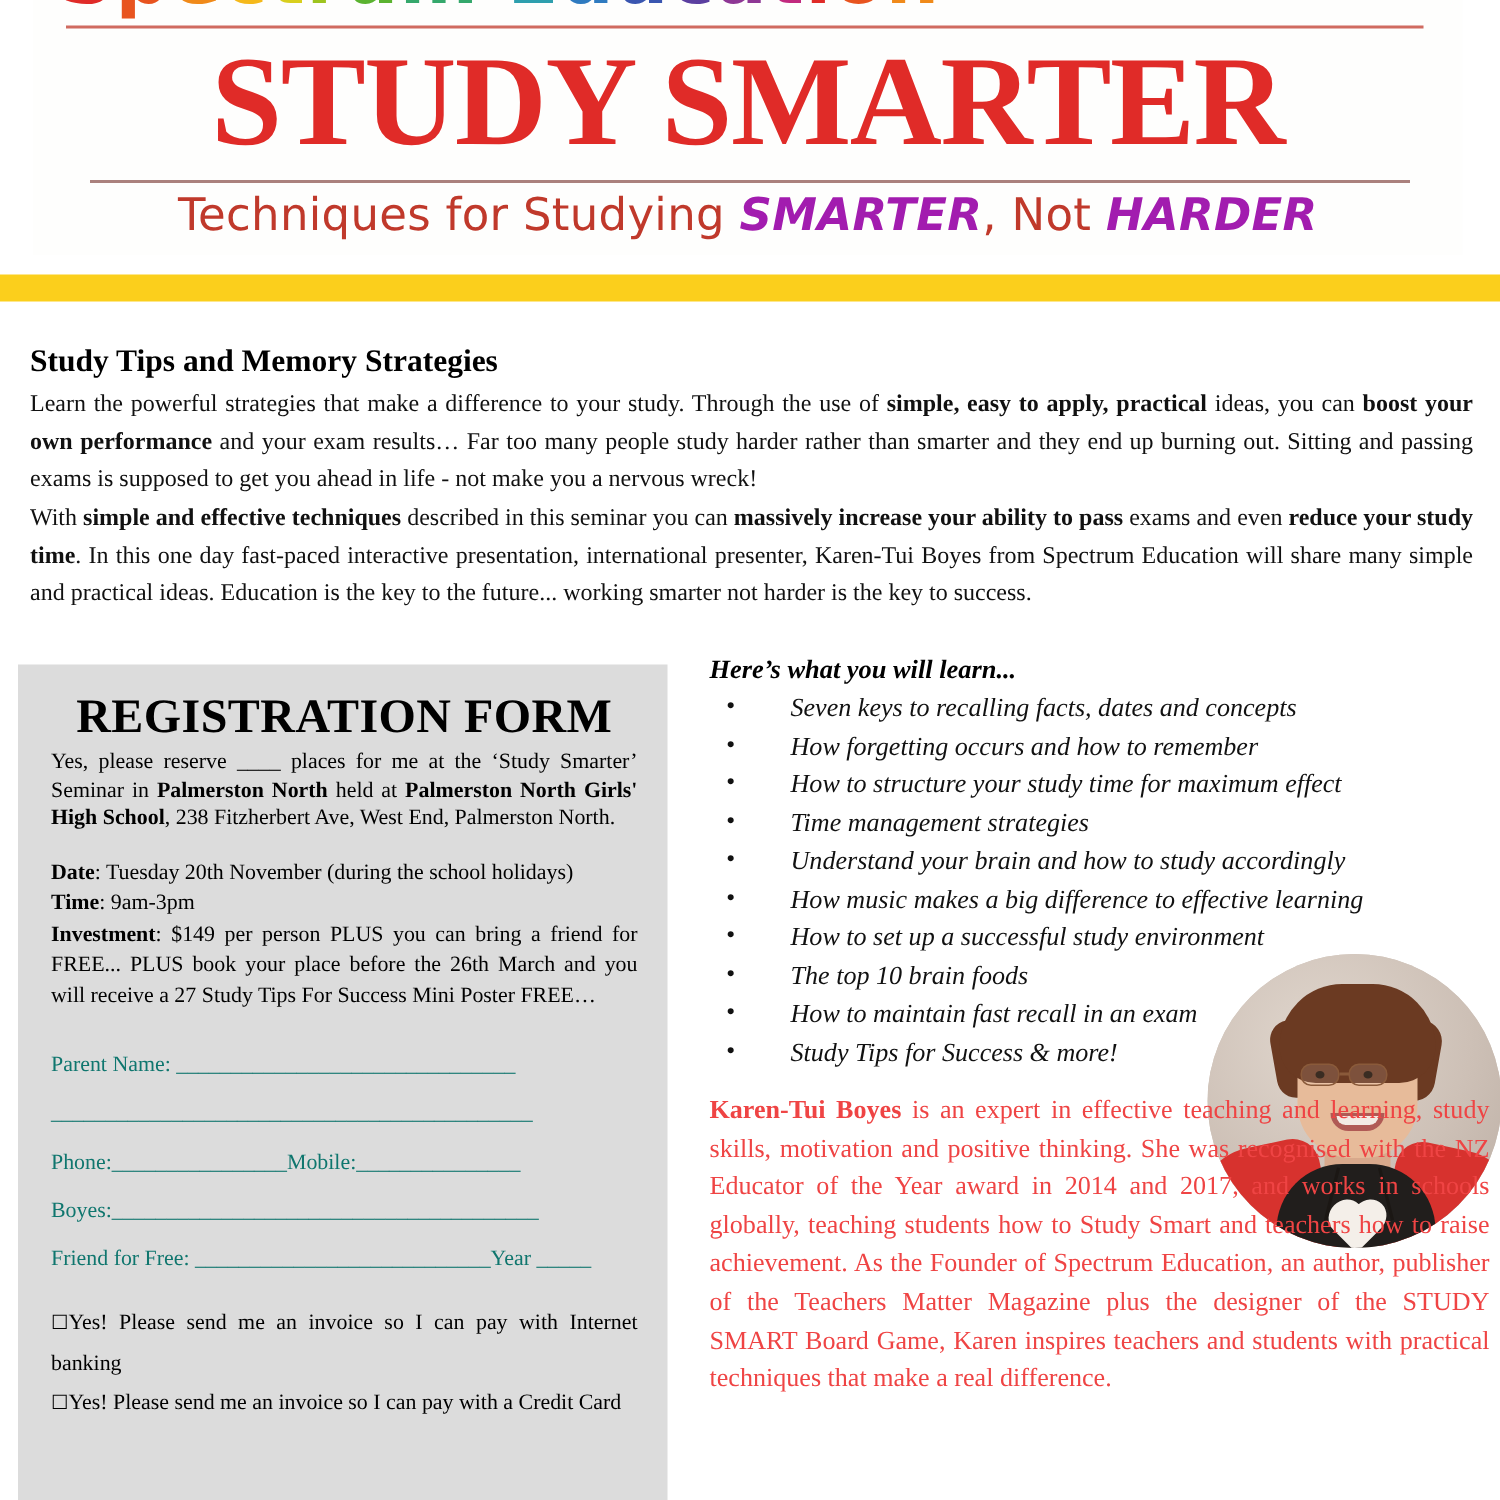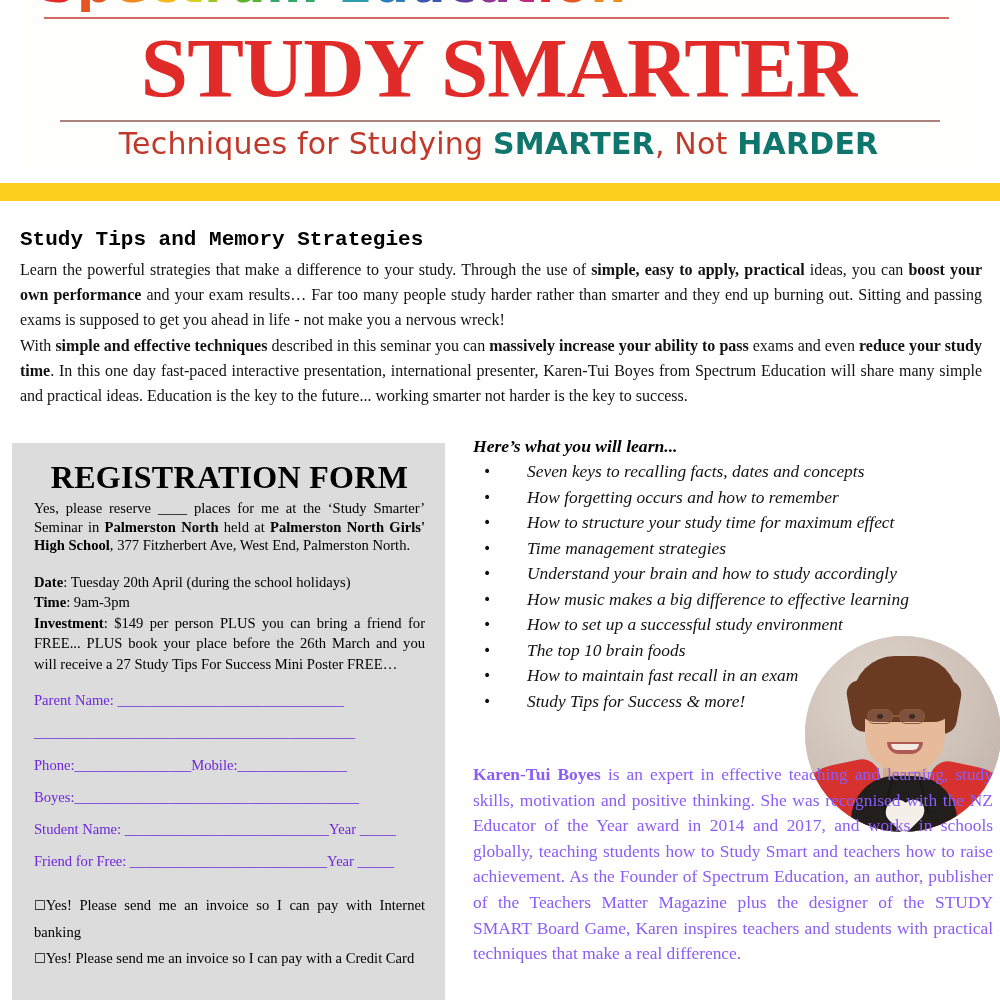--- a/index.html
+++ b/index.html
@@ -67,42 +67,41 @@
     position: absolute;
     left: 0px; top: 124px;
     width: 953px;
     text-align: center;
     color: #c0392b;
     font-family: "DejaVu Sans", sans-serif;
     font-size: 30px;
     line-height: 40px;
     letter-spacing: 0.2px;
   }
-  .banner-sub .hv { font-weight: bold; color: #0f766e; }
+  .banner-sub .hv { font-weight: bold; color: #a21caf; font-style: italic; }
 
   .yellow-bar {
     position: absolute;
     left: 0; top: 183px;
     width: 1000px; height: 18px;
     background: #fbcf1c;
   }
 
   
   .intro {
     position: absolute;
     left: 20px; top: 228px;
     width: 962px;
   }
   .intro h1 {
     margin: 0 0 5px 0;
     font-size: 21px;
     font-weight: bold;
     line-height: 24px;
     color: #000;
-    font-family: Liberation Mono, monospace;
   }
   .intro p {
     margin: 0;
     font-size: 16px;
     line-height: 25.2px;
     text-align: justify;
     color: #111;
   }
   .intro p b { font-weight: bold; }
 
@@ -134,24 +133,24 @@
   .reg-details {
     margin-top: 17px;
     font-size: 14.6px;
     line-height: 20.5px;
     text-align: justify;
     color: #000;
   }
   .reg-details .lbl { font-weight: bold; }
   .reg-details .line { display: block; }
   .reg-fields {
-    margin-top: 10px;
+    margin-top: 20px;
     font-size: 14.6px;
     line-height: 32.3px;
-    color: #6d28d9;
+    color: #0f766e;
   }
   .reg-fields .fld { white-space: nowrap; }
   .dots { letter-spacing: 0; }
   .reg-checks {
     margin-top: 14px;
     font-size: 14.6px;
     line-height: 26px;
     text-align: justify;
     color: #000;
   }
@@ -189,23 +188,22 @@
     font-size: 14px;
     line-height: 25.5px;
   }
 
   .bio {
     position: absolute;
     left: 473px; top: 727px;
     width: 520px;
     font-size: 17.4px;
     line-height: 25.6px;
-    color: #8b5cf6;
+    color: #ef4444;
     text-align: justify;
-    margin-top: 35px;
   }
   .bio b { font-weight: bold; }
   .bio .wrap-right {
     float: right;
     width: 0px; height: 130px;
   }
 
   
   .portrait {
     position: absolute;
@@ -335,34 +333,33 @@
   <div class="yellow-bar"></div>
 
   <div class="intro">
     <h1>Study Tips and Memory Strategies</h1>
     <p><span>Learn the powerful strategies that make a difference to your study. Through the use of </span><b>simple, easy to apply, practical</b><span> ideas, you can </span><b>boost your own performance</b><span> and your exam results… Far too many people study harder rather than smarter and they end up burning out. Sitting and passing exams is supposed to get you ahead in life - not make you a nervous wreck!</span></p>
     <p><span>With </span><b>simple and effective techniques</b><span> described in this seminar you can </span><b>massively increase your ability to pass</b><span> exams and even </span><b>reduce your study time</b><span>. In this one day fast-paced interactive presentation, international presenter, Karen-Tui Boyes from Spectrum Education will share many simple and practical ideas. Education is the key to the future... working smarter not harder is the key to success.</span></p>
   </div>
 
   <div class="regform">
     <h2>REGISTRATION FORM</h2>
-    <p class="reg-intro"><span>Yes, please reserve </span><span class="dots">____</span><span> places for me at the ‘Study Smarter’ Seminar in </span><b>Palmerston North</b><span> held at </span><b>Palmerston North Girls' High School</b><span>, 377 Fitzherbert Ave, West End, Palmerston North.</span></p>
+    <p class="reg-intro"><span>Yes, please reserve </span><span class="dots">____</span><span> places for me at the ‘Study Smarter’ Seminar in </span><b>Palmerston North</b><span> held at </span><b>Palmerston North Girls' High School</b><span>, 238 Fitzherbert Ave, West End, Palmerston North.</span></p>
 
     <div class="reg-details">
-      <span class="line"><span class="lbl">Date</span><span>: Tuesday 20th April (during the school holidays)</span></span>
+      <span class="line"><span class="lbl">Date</span><span>: Tuesday 20th November (during the school holidays)</span></span>
       <span class="line"><span class="lbl">Time</span><span>: 9am-3pm</span></span>
       <span><span class="lbl">Investment</span><span>: $149 per person PLUS you can bring a friend for FREE...  PLUS book your place before the 26th March and you will receive a 27 Study Tips For Success Mini Poster FREE…</span></span>
     </div>
 
     <div class="reg-fields" id="regFields">
         <div class="fld">Parent Name: _______________________________</div>
         <div class="fld">____________________________________________</div>
         <div class="fld">Phone:________________Mobile:_______________</div>
         <div class="fld">Boyes:_______________________________________</div>
-        <div class="fld">Student Name: ____________________________Year _____</div>
         <div class="fld">Friend for Free: ___________________________Year _____</div>
       </div>
 
     <div class="reg-checks">
       <div><span class="cb">☐</span><span>Yes! Please send me an invoice so I can pay with Internet banking</span></div>
       <div><span class="cb">☐</span><span>Yes! Please send me an invoice so I can pay with a Credit Card</span></div>
     </div>
   </div>
 
   <div class="learn">

